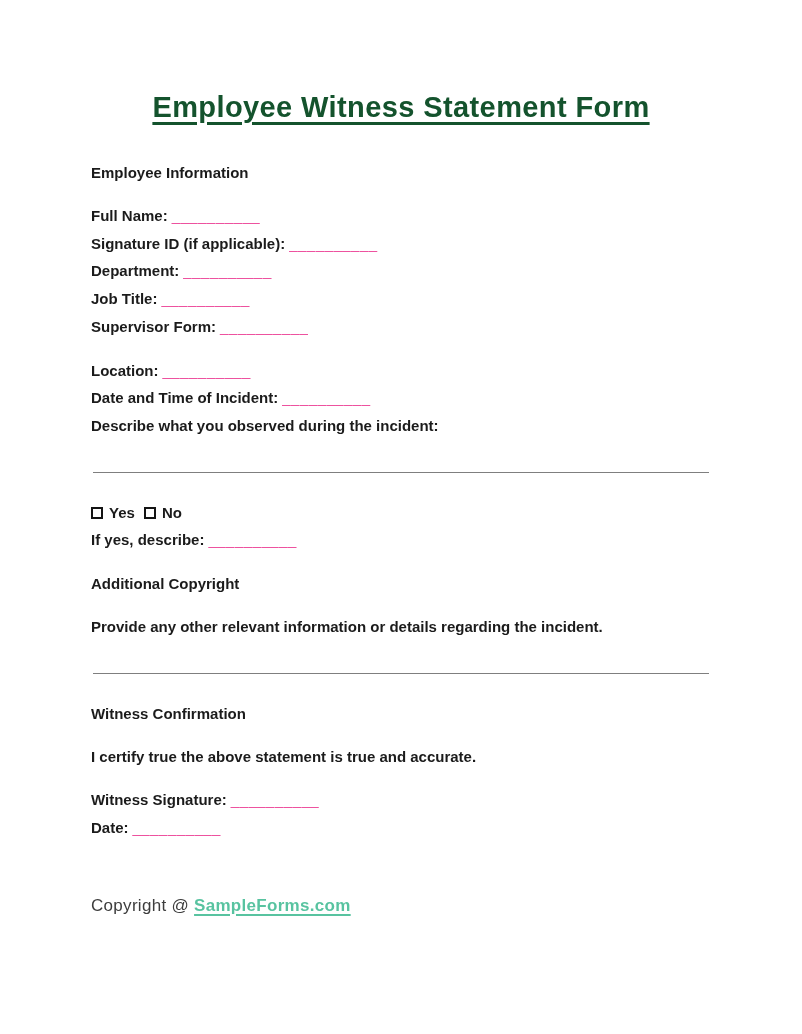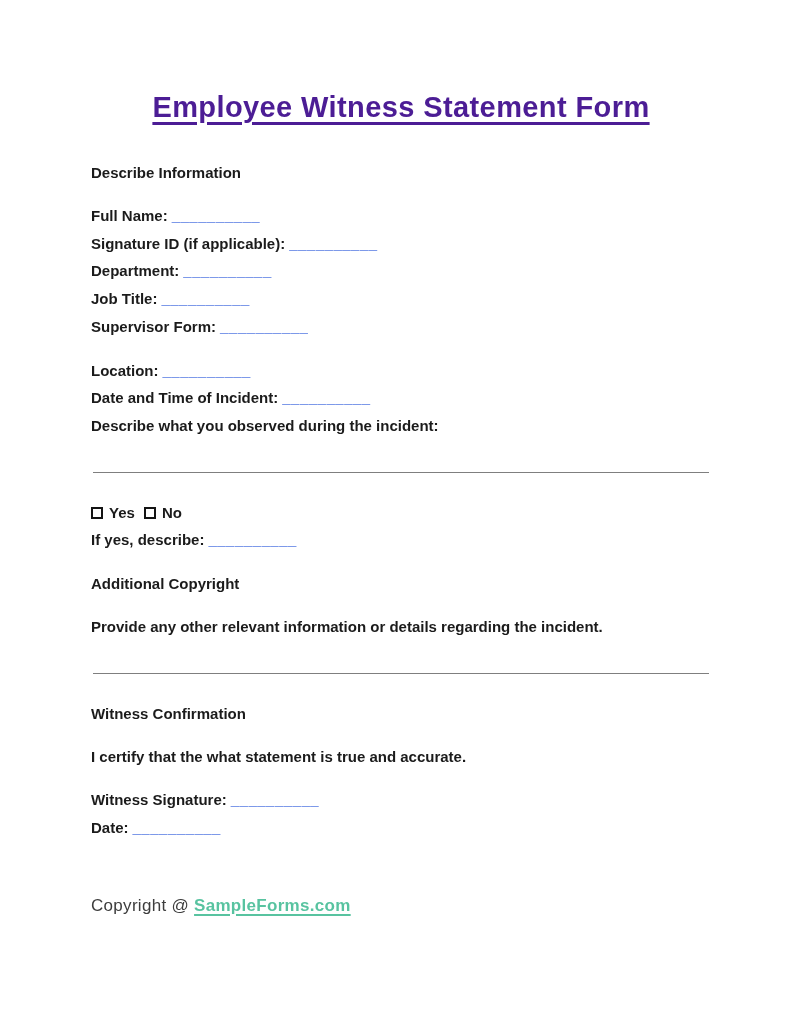--- a/index.html
+++ b/index.html
@@ -19,44 +19,44 @@
   .doc-title {
     font-size: 29px;
     font-weight: 700;
     text-align: center;
     line-height: 38px;
     letter-spacing: 0.4px;
     text-decoration: underline;
     text-decoration-thickness: 3px;
     text-underline-offset: 5px;
     margin-bottom: 33px;
-    color: #4c1d95;
+    color: #14532d;
   }
 
   .sec-heading {
     font-size: 15px;
     font-weight: 700;
     line-height: 28px;
     margin-bottom: 15px;
   }
 
   .group { margin-bottom: 16px; }
 
   .field-line {
     font-size: 15px;
     font-weight: 700;
     line-height: 27.7px;
     white-space: nowrap;
   }
 
   .blank {
-    font-weight: 700;
+    font-weight: 400;
     letter-spacing: 0.5px;
     margin-left: 4px;
-    color: #1d4ed8;
+    color: #ec4899;
   }
 
   .checkbox {
     display: inline-block;
     width: 12px;
     height: 12px;
     border: 2px solid #141414;
     vertical-align: -1px;
     margin-right: 6px;
   }
@@ -86,21 +86,21 @@
     cursor: pointer;
   }
 </style>
 </head>
 <body>
 
 <div class="page">
 
   <h1 class="doc-title">Employee Witness Statement Form</h1>
 
-  <div class="sec-heading">Describe Information</div>
+  <div class="sec-heading">Employee Information</div>
 
   <div class="group">
     <div class="field-line">
       <span>Full Name:</span><span class="blank">__________</span>
     </div>
     <div class="field-line">
       <span>Signature ID (if applicable):</span><span class="blank">__________</span>
     </div>
     <div class="field-line">
       <span>Department:</span><span class="blank">__________</span>
@@ -139,21 +139,21 @@
 
   <div class="group">
     <div class="field-line">Provide any other relevant information or details regarding the incident.</div>
   </div>
 
   <div class="write-line"></div>
 
   <div class="sec-heading">Witness Confirmation</div>
 
   <div class="group">
-    <div class="field-line">I certify that the what statement is true and accurate.</div>
+    <div class="field-line">I certify true the above statement is true and accurate.</div>
   </div>
 
   <div class="group">
     <div class="field-line">
       <span>Witness Signature:</span><span class="blank">__________</span>
     </div>
     <div class="field-line">
       <span>Date:</span><span class="blank">__________</span>
     </div>
   </div>

